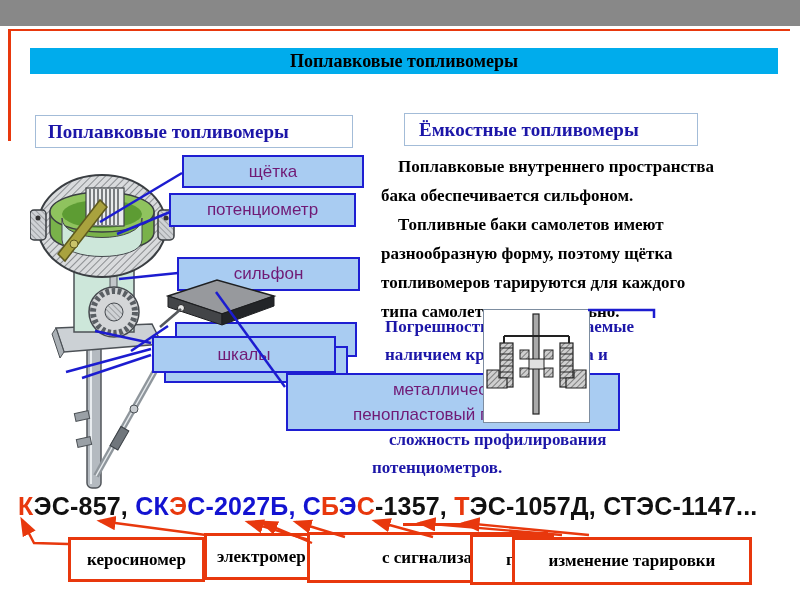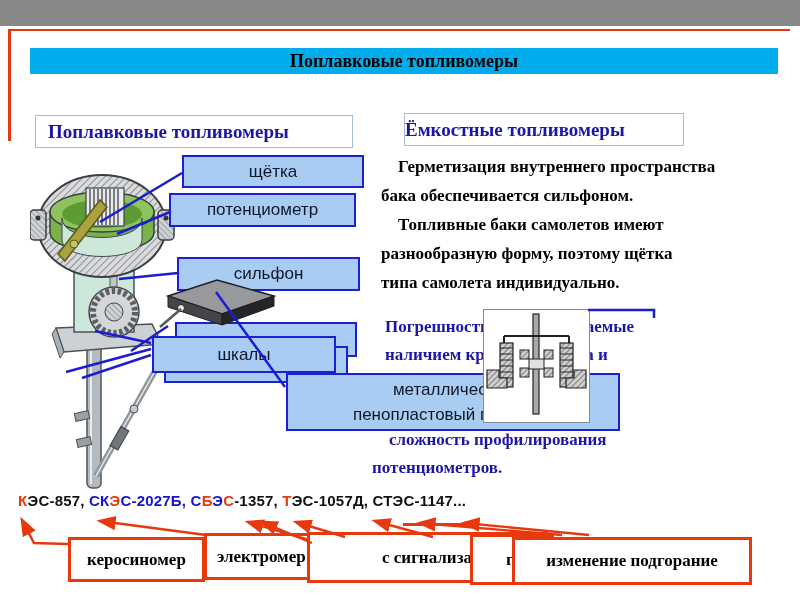--- a/index.html
+++ b/index.html
@@ -11,31 +11,31 @@
   
   .top-line{left:8px;top:3px;width:782px;height:2px;background:#e8380d;}
   .left-bar{left:8px;top:3px;width:3px;height:112px;background:#e8380d;}
   .title-bar{left:30px;top:22px;width:748px;height:26px;background:#00acec;
              display:flex;align-items:center;justify-content:center;
              font-size:18px;color:#000;}
   
   .hdr{background:#fff;border:1px solid #a3bcd8;color:#1c16a8;font-size:19px;
        display:flex;align-items:center;}
   .hdr-left{left:35px;top:89px;width:304px;height:31px;padding-left:12px;}
-  .hdr-right{left:404px;top:87px;width:278px;height:31px;}
-  
-  .lbl{background:#a9ccf2;border:2px solid #1e1ed2;color:#0f172a;font-size:17px;
+  .hdr-right{left:404px;top:87px;width:278px;height:31px;padding-left:14px;}
+  
+  .lbl{background:#a9ccf2;border:2px solid #1e1ed2;color:#701a75;font-size:17px;
        display:flex;align-items:center;justify-content:center;white-space:nowrap;}
   
   .para{color:#000;font-size:17px;line-height:29px;white-space:nowrap;}
   .blueline{color:#1c16a8;font-size:17px;white-space:nowrap;}
   
   .bbox{background:#fff;border:3px solid #e8380d;color:#000;font-size:17px;
         display:flex;align-items:center;white-space:nowrap;}
-  .codes{left:18px;top:466px;font-size:15px;letter-spacing:.2px;white-space:nowrap;
+  .codes{left:18px;top:466px;font-size:25px;letter-spacing:.2px;white-space:nowrap;
          font-weight:bold;}
   .codes span{display:inline;}
   .underline-red{left:403px;top:497px;width:75px;height:3px;background:#e8380d;}
   svg.overlay{left:0;top:0;width:800px;height:600px;pointer-events:none;}
   .imgbox{left:483px;top:283px;width:105px;height:112px;background:#fff;
           border:1px solid #7d8da0;}
 </style>
 </head>
 <body>
 
@@ -109,24 +109,25 @@
   </svg>
 
   <div class="abs hdr hdr-left serifB">
     <span>Поплавковые топливомеры</span>
   </div>
   <div class="abs hdr hdr-right serifB">
     <span>Ёмкостные топливомеры</span>
   </div>
 
   <div class="abs para serifB" style="left:381px;top:126px;">
-    <div style="padding-left:17px">Герметизация внутреннего пространства</div>
+    <div style="padding-left:17px">Поплавковые внутреннего пространства</div>
     <div>бака обеспечивается сильфоном.</div>
     <div style="padding-left:17px">Топливные баки самолетов имеют</div>
     <div>разнообразную форму, поэтому щётка</div>
+    <div>топливомеров тарируются для каждого</div>
     <div>типа самолета индивидуально.</div>
   </div>
 
   <div class="abs blueline serifB" style="left:385px;top:291px;">Погрешности, обуславливаемые</div>
   <div class="abs blueline serifB" style="left:385px;top:319px;">наличием кренов самолета и</div>
   <div class="abs blueline serifB" style="left:385px;top:348px;">тряски, подгорание и</div>
   <div class="abs blueline serifB" style="left:448px;top:376px;">окисление контактов,</div>
   <div class="abs blueline serifB" style="left:389px;top:404px;">сложность профилирования</div>
   <div class="abs blueline serifB" style="left:372px;top:432px;">потенциометров.</div>
 
@@ -210,21 +211,21 @@
   <div class="abs bbox serifB" style="left:68px;top:511px;width:131px;height:39px;justify-content:center;">
     <span>керосиномер</span>
   </div>
   <div class="abs bbox serifB" style="left:307px;top:506px;width:163px;height:45px;padding-left:72px;overflow:visible;">
     <span>с сигнализацией</span>
   </div>
   <div class="abs bbox serifB" style="left:470px;top:508px;width:45px;height:45px;padding-left:33px;overflow:visible;">
     <span>г</span>
   </div>
   <div class="abs bbox serifB" style="left:512px;top:511px;width:234px;height:42px;justify-content:center;">
-    <span>изменение подгорание</span>
+    <span>изменение тарировки</span>
   </div>
 
   <svg class="abs overlay">
     <defs>
       <marker id="ah" markerWidth="9" markerHeight="8" refX="6.5" refY="3" orient="auto">
         <path d="M0,0 L8,3 L0,6 z" fill="#e8380d"></path>
       </marker>
     </defs>
     <g stroke="#e8380d" stroke-width="2.4" fill="none">
       <polyline points="68,518 34,517 22,494" marker-end="url(#ah)"></polyline>

